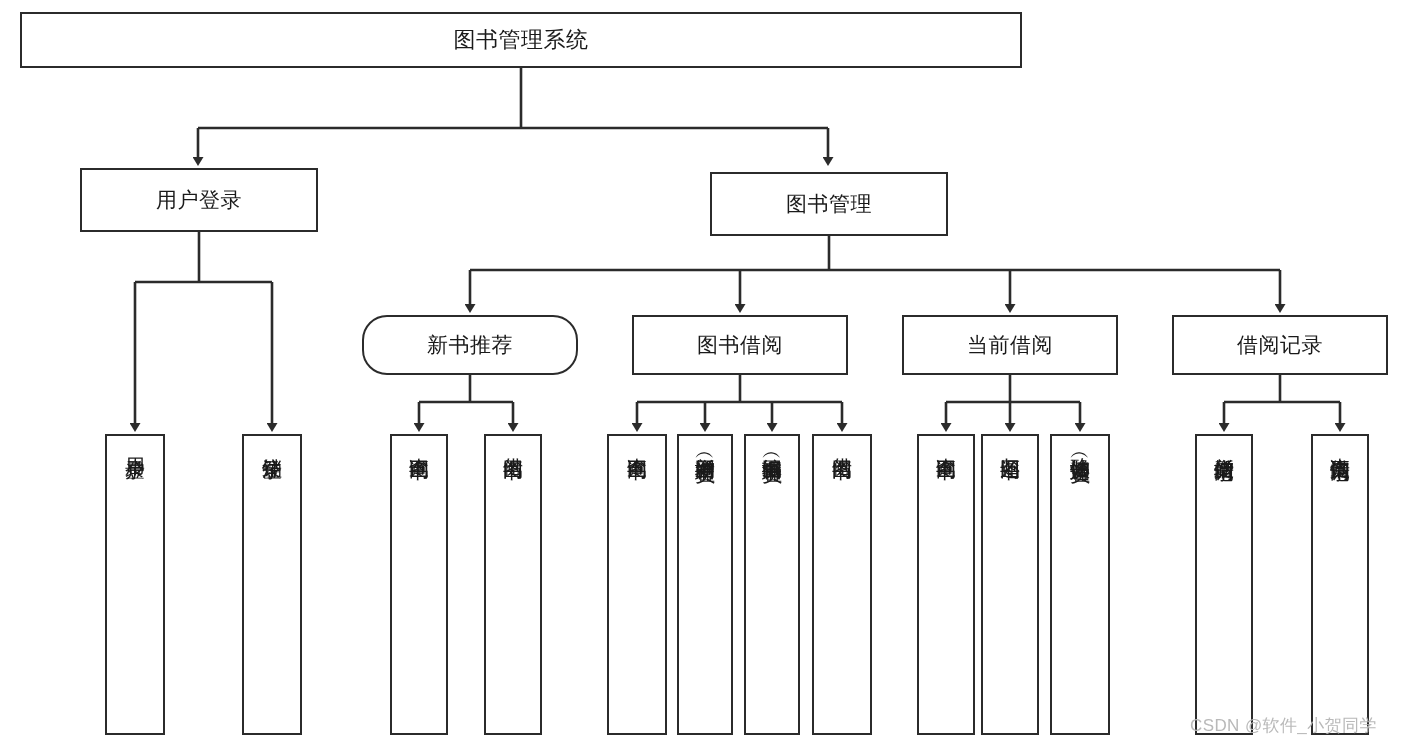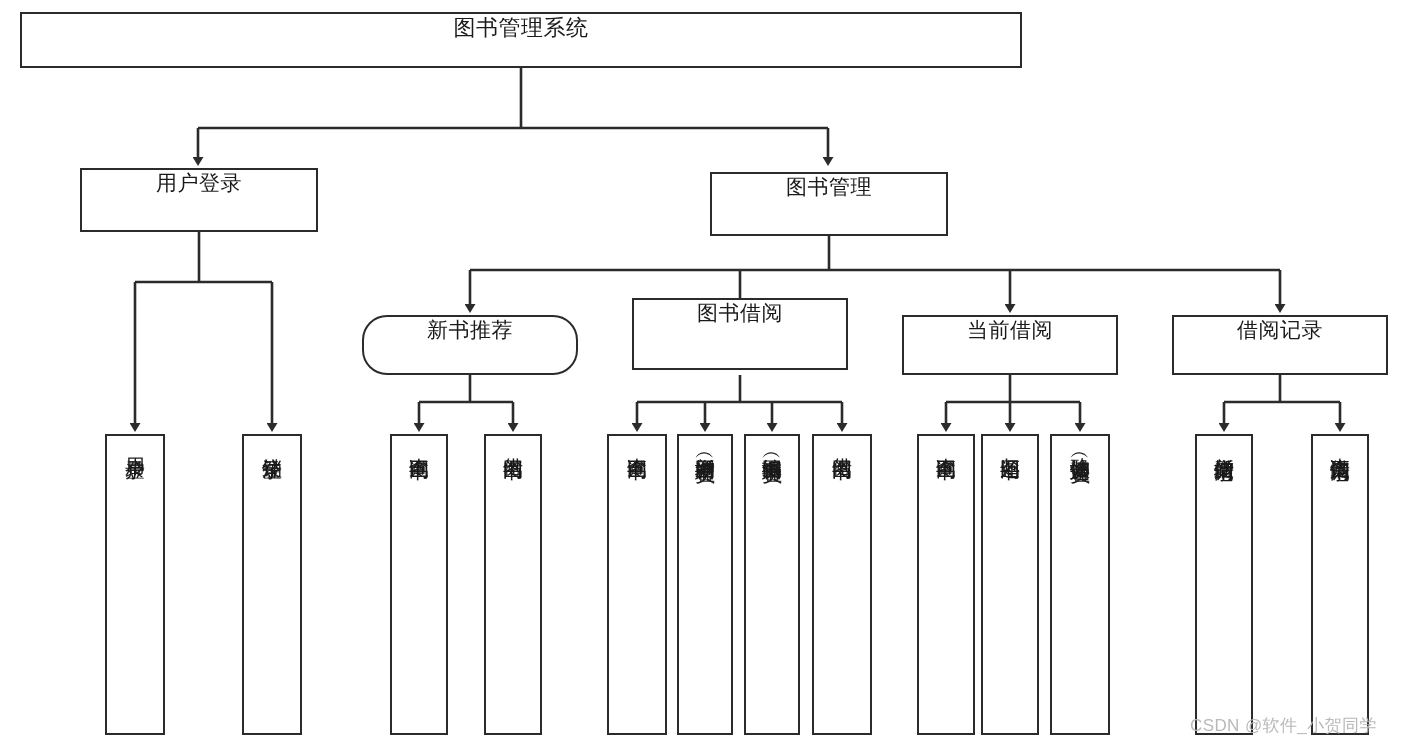--- a/index.html
+++ b/index.html
@@ -23,21 +23,21 @@
     top: 0;
     width: 1405px;
     height: 747px;
   }
   .node {
     position: absolute;
     box-sizing: border-box;
     border: 2px solid #2b2b2b;
     background: #ffffff;
     display: flex;
-    align-items: flex-start;
+    align-items: center;
     justify-content: center;
     color: #1a1a1a;
     z-index: 2;
   }
   .node .lbl {
     display: block;
     text-align: center;
     line-height: 1.28;
     letter-spacing: 0.5px;
   }
@@ -136,21 +136,21 @@
   <div class="node h" style="left:80px; top:168px; width:238px; height:64px;">
     <span class="lbl">用户登录</span>
   </div>
   <div class="node h" style="left:710px; top:172px; width:238px; height:64px;">
     <span class="lbl">图书管理</span>
   </div>
 
   <div class="node h" style="left:362px; top:315px; width:216px; height:60px;border-radius:25px;">
     <span class="lbl">新书推荐</span>
   </div>
-  <div class="node h" style="left:632px; top:298px; width:216px; height:72px;">
+  <div class="node h" style="left:632px; top:315px; width:216px; height:60px;">
     <span class="lbl">图书借阅</span>
   </div>
   <div class="node h" style="left:902px; top:315px; width:216px; height:60px;">
     <span class="lbl">当前借阅</span>
   </div>
   <div class="node h" style="left:1172px; top:315px; width:216px; height:60px;">
     <span class="lbl">借阅记录</span>
   </div>
 
   <div class="node v" style="left:105px; top:434px; width:60px; height:301px;">

